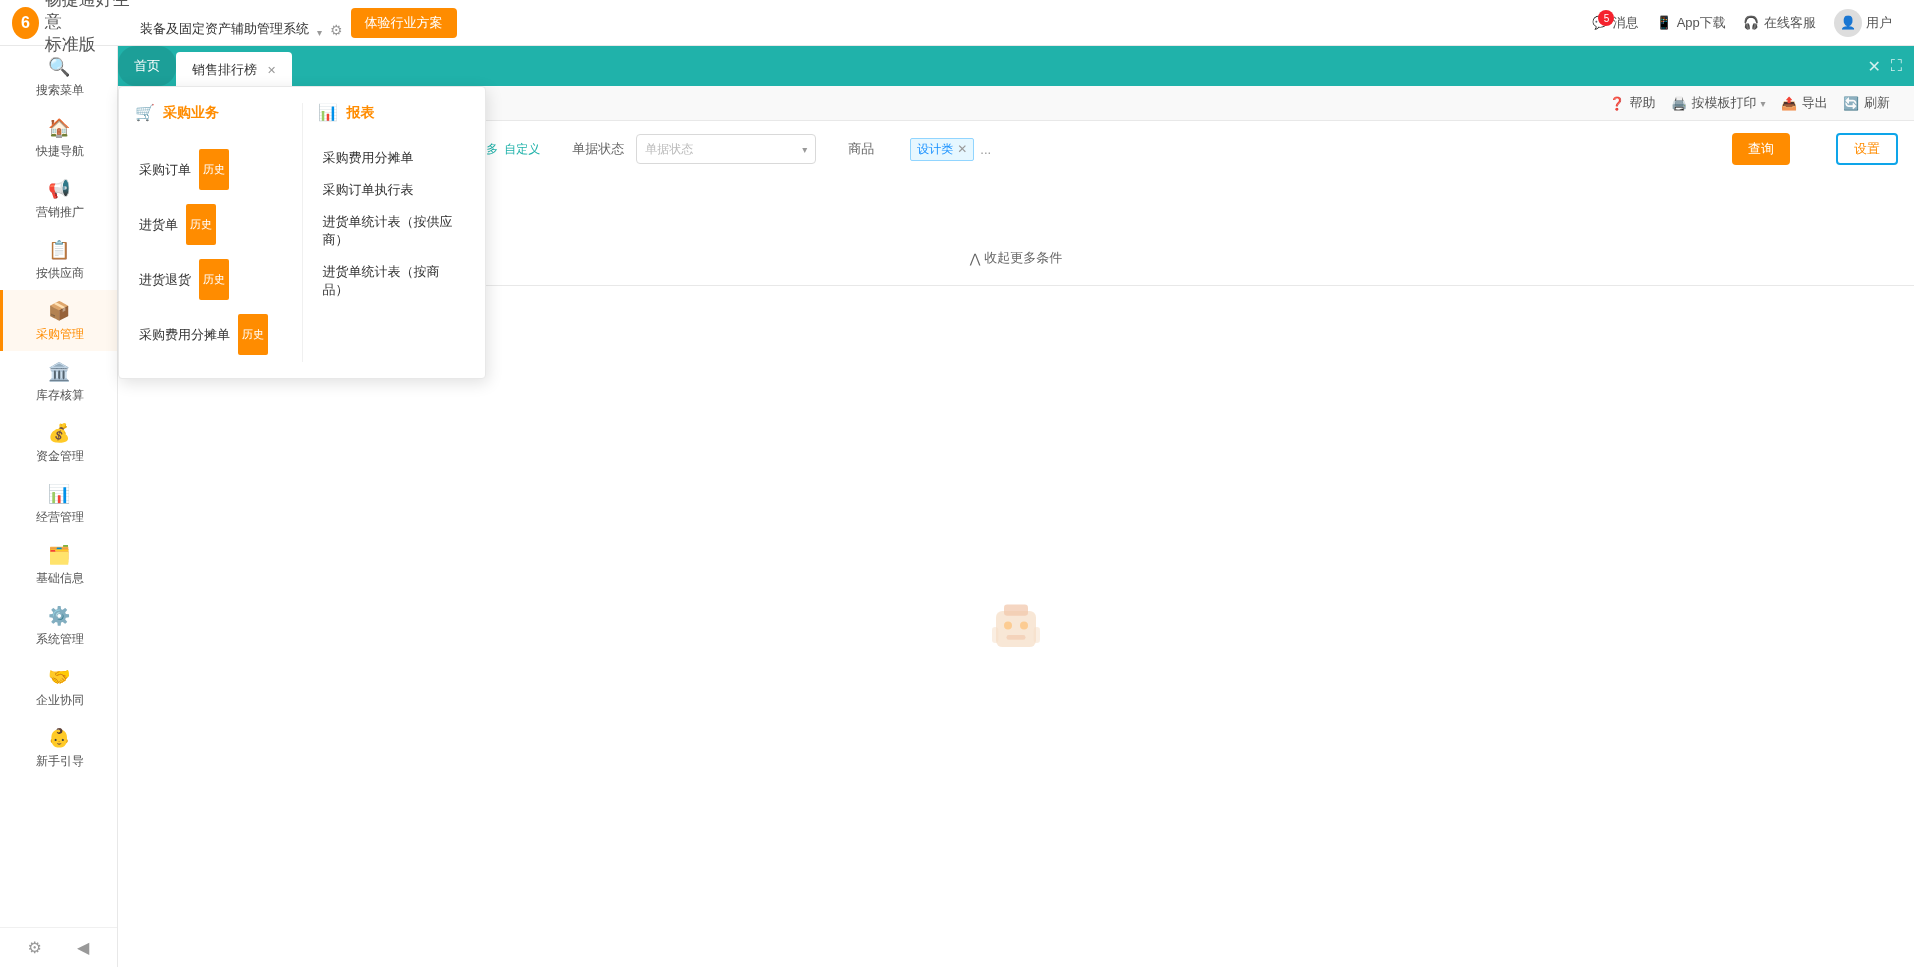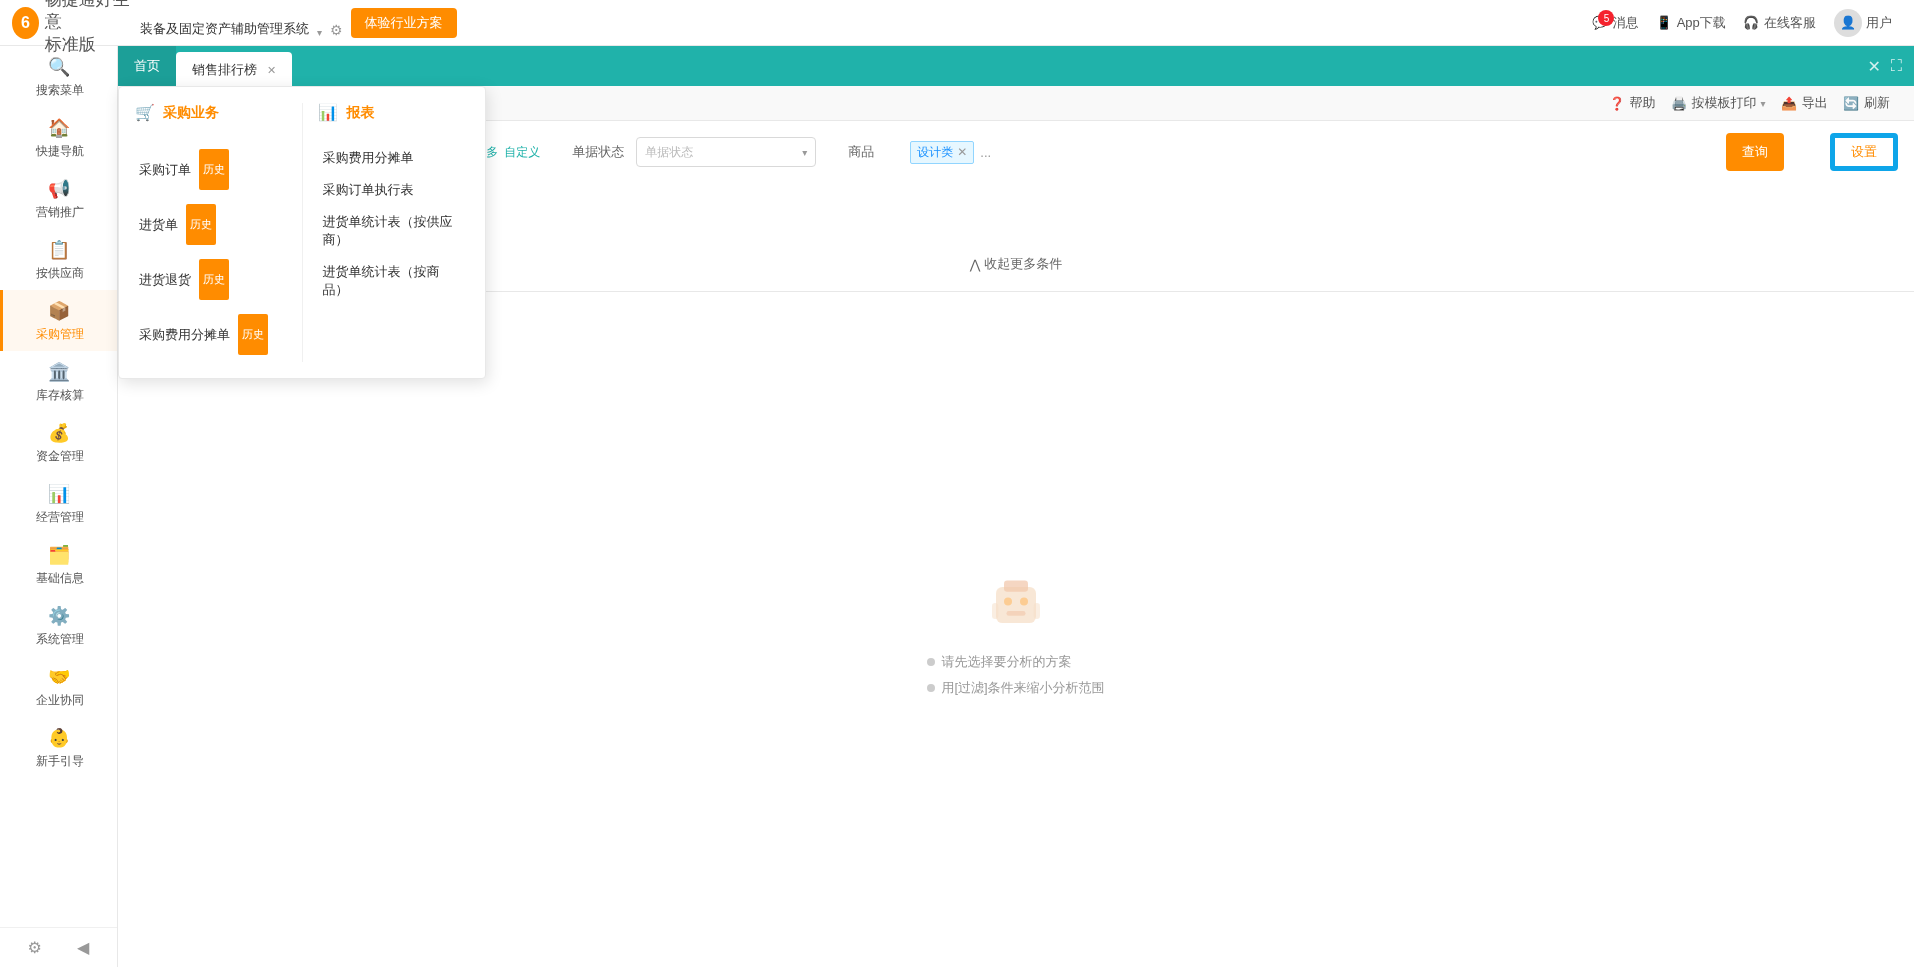--- a/index.html
+++ b/index.html
@@ -142,20 +142,21 @@
     }
     .tab {
       height: 40px;
       padding: 0 16px;
       display: flex;
       align-items: center;
       gap: 6px;
       cursor: pointer;
       font-size: 13px;
       color: rgba(255,255,255,0.85);
+      border-radius: 18px;
     }
     .tab.home { background: rgba(0,0,0,0.1); color: white; }
     .tab.active {
       background: white;
       color: #333;
       border-radius: 4px 4px 0 0;
       margin-top: 8px;
       height: 36px;
       text-align: center;
     }
@@ -248,21 +249,21 @@
       color: white;
       border: none;
       padding: 5px 16px;
       border-radius: 4px;
       cursor: pointer;
       font-size: 13px;
     }
     .btn-setting {
       background: white;
       color: #ff8c00;
-      border: 5px solid #0ea5e9;
+      border: 2px solid #0ea5e9;
       padding: 5px 16px;
       border-radius: 4px;
       cursor: pointer;
       font-size: 13px;
     }
     .toolbar-right {
       display: flex;
       align-items: center;
       gap: 16px;
       margin-left: auto;
@@ -565,30 +566,20 @@
 
       <svg class="empty-icon" viewBox="0 0 100 100">
         <rect x="25" y="30" width="50" height="45" rx="8" fill="#f0c8a0" opacity="0.7"></rect>
         <rect x="35" y="22" width="30" height="14" rx="4" fill="#e8a070" opacity="0.7"></rect>
         <circle cx="40" cy="48" r="5" fill="#ff8c00" opacity="0.6"></circle>
         <circle cx="60" cy="48" r="5" fill="#ff8c00" opacity="0.6"></circle>
         <rect x="38" y="60" width="24" height="6" rx="3" fill="#e8a070" opacity="0.6"></rect>
         <rect x="20" y="50" width="8" height="20" rx="4" fill="#f0c8a0" opacity="0.5"></rect>
         <rect x="72" y="50" width="8" height="20" rx="4" fill="#f0c8a0" opacity="0.5"></rect>
       </svg>
-      <div style="display:flex;flex-direction:column;gap:8px;">
-        <div class="empty-item">
-          <div class="empty-dot"></div>
-          <span class="empty-text">请先选择要分析的方案</span>
-        </div>
-        <div class="empty-item">
-          <div class="empty-dot"></div>
-          <span class="empty-text">用[过滤]条件来缩小分析范围</span>
-        </div>
-      </div>
     </div>
   </div>
 </div>
 
 <div class="dropdown-menu">
   <div class="dropdown-col">
     <div class="dropdown-col-title">
       <span class="dropdown-col-title-icon">🛒</span>
       <span>采购业务</span>
     </div>

